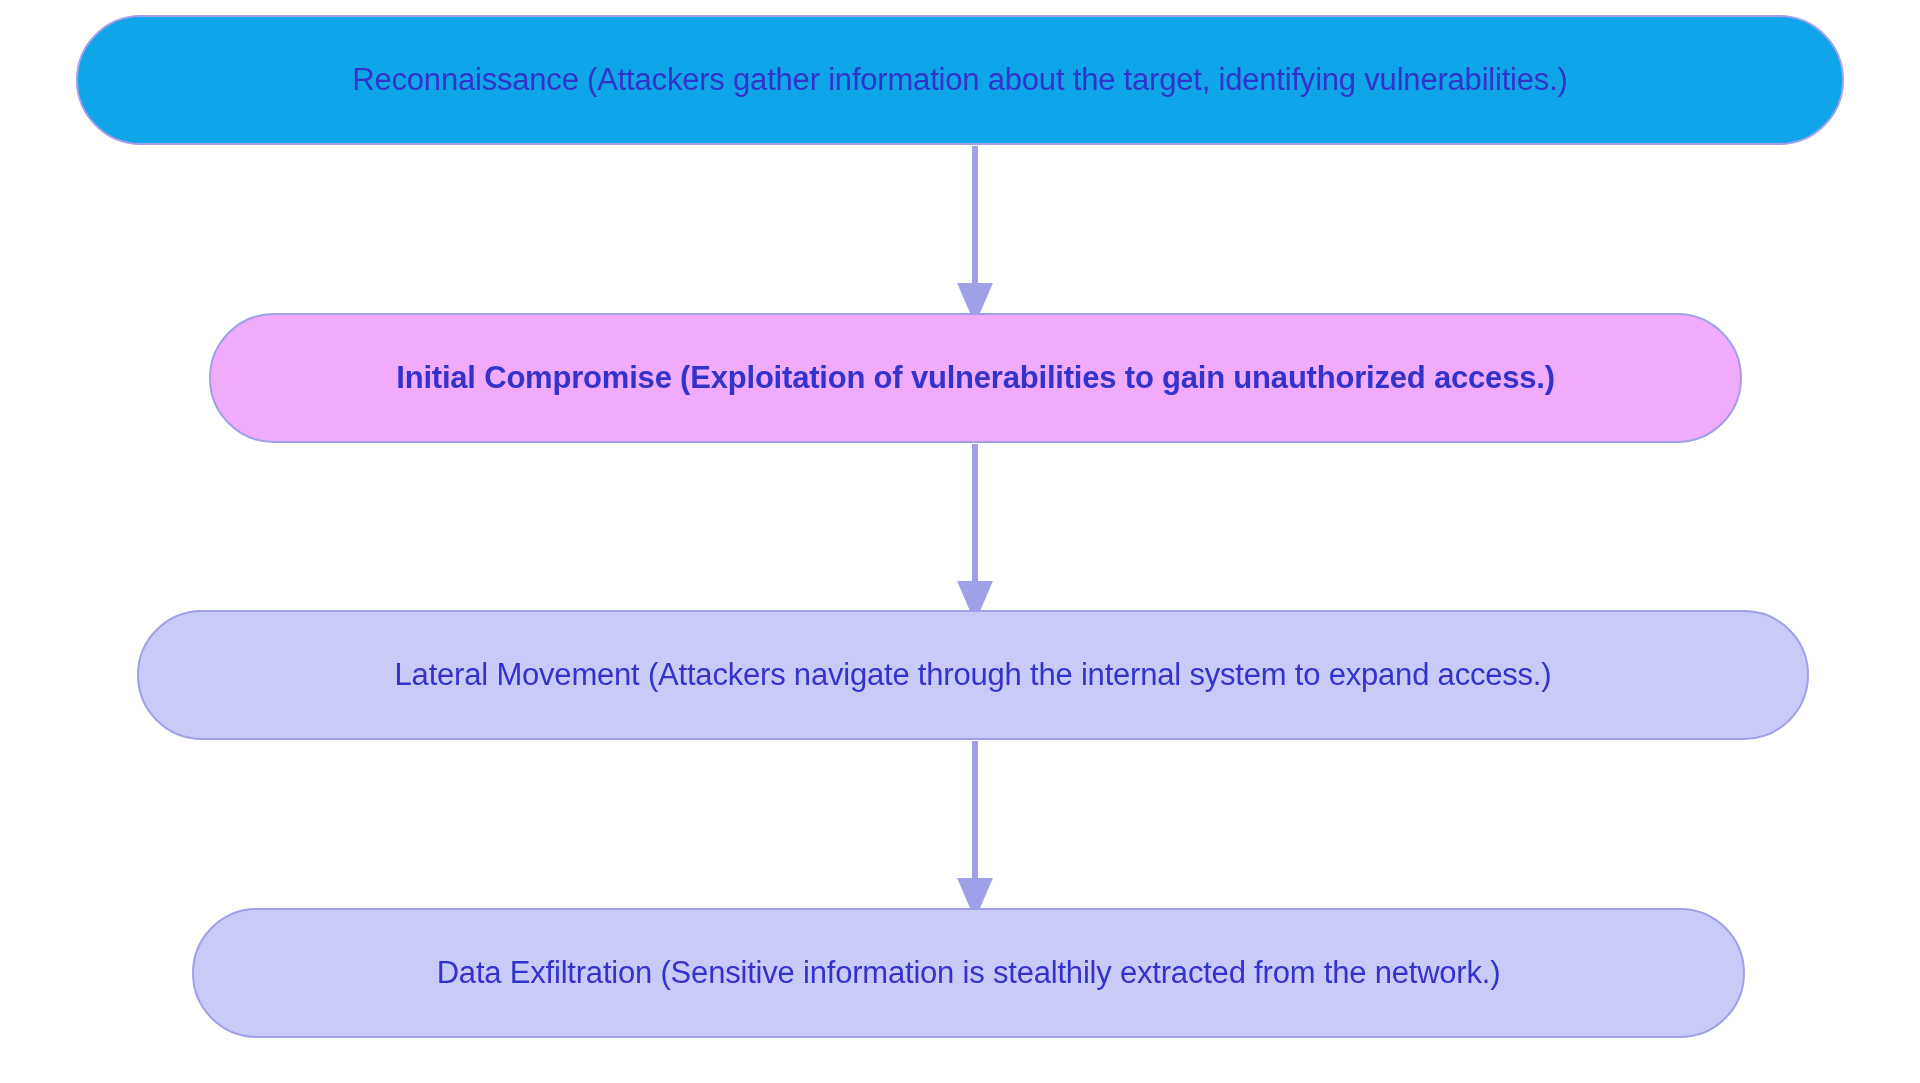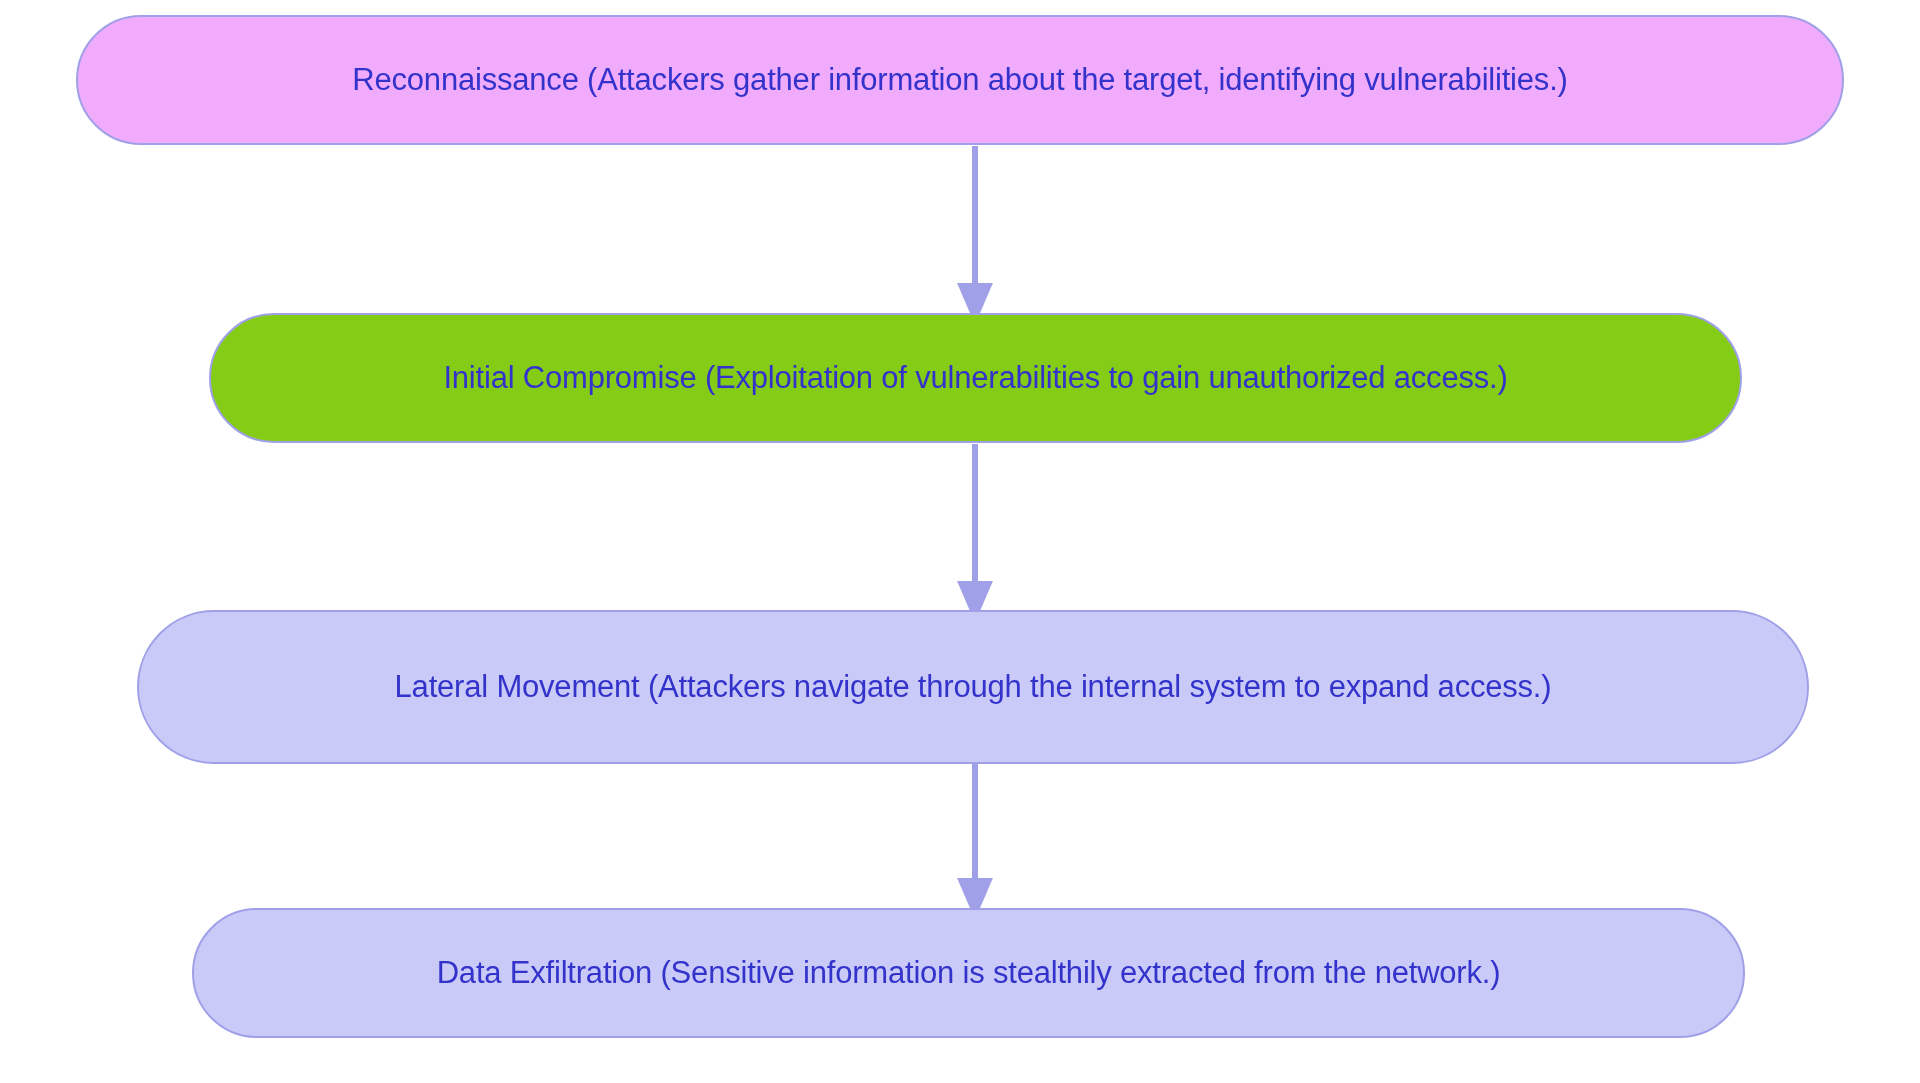--- a/index.html
+++ b/index.html
@@ -61,29 +61,29 @@
     <defs>
       <marker id="arrowhead" markerWidth="7" markerHeight="6" refX="1.2" refY="3" orient="auto" markerUnits="strokeWidth">
         <polygon points="0,0 7,3 0,6" fill="#9fa0e8"></polygon>
       </marker>
     </defs>
     <line x1="975" y1="146" x2="975" y2="290" stroke="#9fa0e8" stroke-width="6" marker-end="url(#arrowhead)"></line>
     <line x1="975" y1="444" x2="975" y2="588" stroke="#9fa0e8" stroke-width="6" marker-end="url(#arrowhead)"></line>
     <line x1="975" y1="741" x2="975" y2="885" stroke="#9fa0e8" stroke-width="6" marker-end="url(#arrowhead)"></line>
   </svg>
 
-  <div class="node" id="node-0" style="left: 76px; top: 15px; width: 1768px; height: 130px; background: #f0abfc; border-color: rgb(159, 160, 232); color: rgb(51, 51, 204);">
+  <div class="node" id="node-0" style="left: 76px; top: 15px; width: 1768px; height: 130px; background: #0ea5e9; border-color: rgb(159, 160, 232); color: rgb(51, 51, 204);">
     <span class="node-label">Reconnaissance (Attackers gather information about the target, identifying vulnerabilities.)</span>
   </div>
 
-  <div class="node" id="node-1" style="left: 209px; top: 313px; width: 1533px; height: 130px; background: #84cc16; border-color: rgb(159, 160, 232); color: rgb(51, 51, 204);">
+  <div class="node" id="node-1" style="left: 209px; top: 313px; width: 1533px; height: 130px; background: #f0abfc; border-color: rgb(159, 160, 232); color: rgb(51, 51, 204); font-weight: bold;">
     <span class="node-label">Initial Compromise (Exploitation of vulnerabilities to gain unauthorized access.)</span>
   </div>
 
-  <div class="node" id="node-2" style="left: 137px; top: 610px; width: 1672px; height: 154px; background: rgb(201, 202, 248); border-color: rgb(159, 160, 232); color: rgb(51, 51, 204);">
+  <div class="node" id="node-2" style="left: 137px; top: 610px; width: 1672px; height: 130px; background: rgb(201, 202, 248); border-color: rgb(159, 160, 232); color: rgb(51, 51, 204);">
     <span class="node-label">Lateral Movement (Attackers navigate through the internal system to expand access.)</span>
   </div>
 
   <div class="node" id="node-3" style="left: 192px; top: 908px; width: 1553px; height: 130px; background: rgb(201, 202, 248); border-color: rgb(159, 160, 232); color: rgb(51, 51, 204); justify-content: center;">
     <span class="node-label">Data Exfiltration (Sensitive information is stealthily extracted from the network.)</span>
   </div>
 
 </div>
 
 </body></html>

